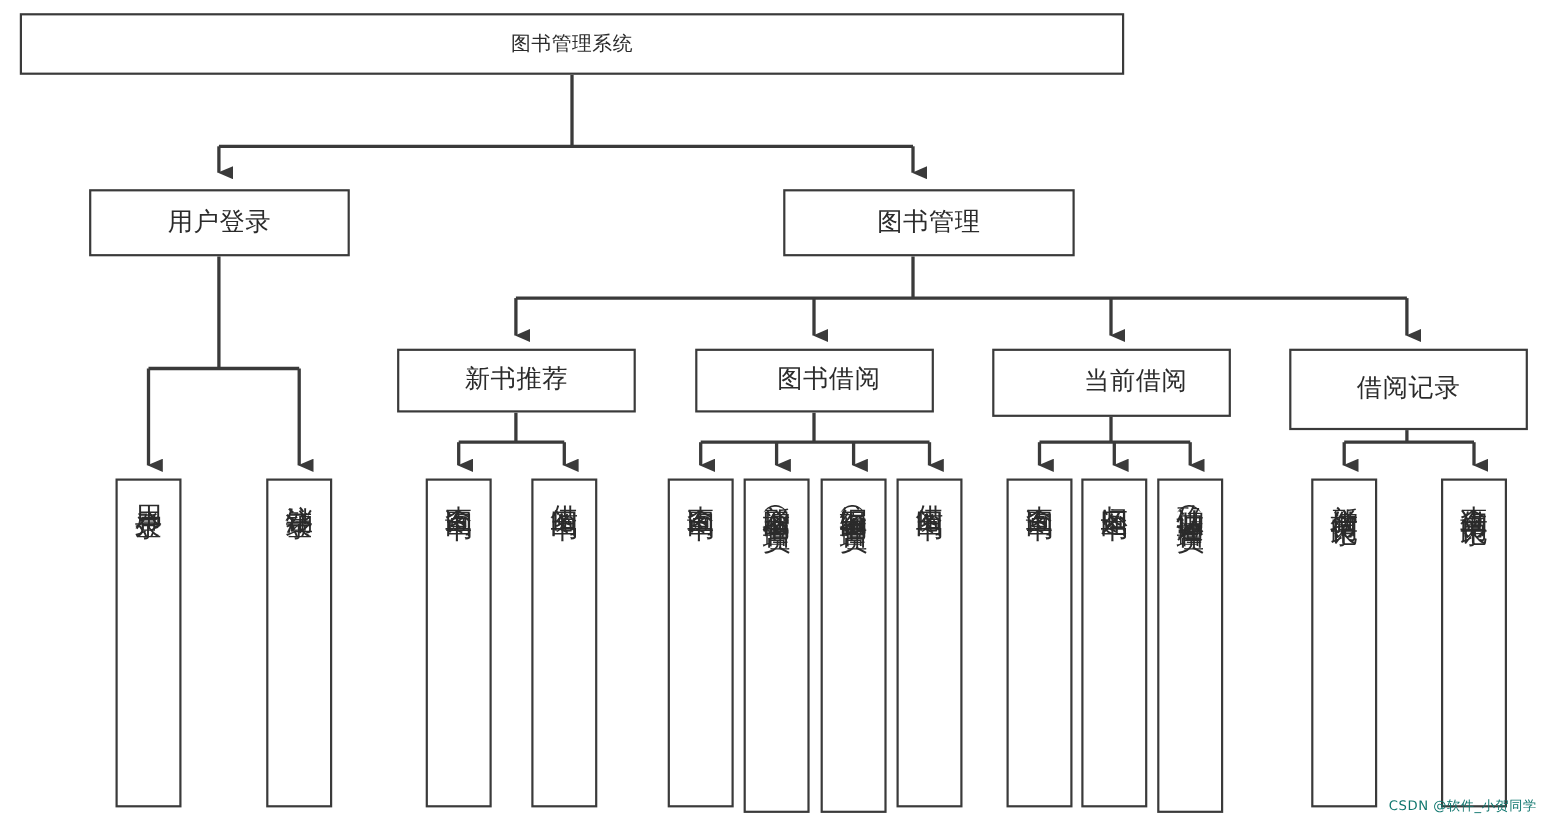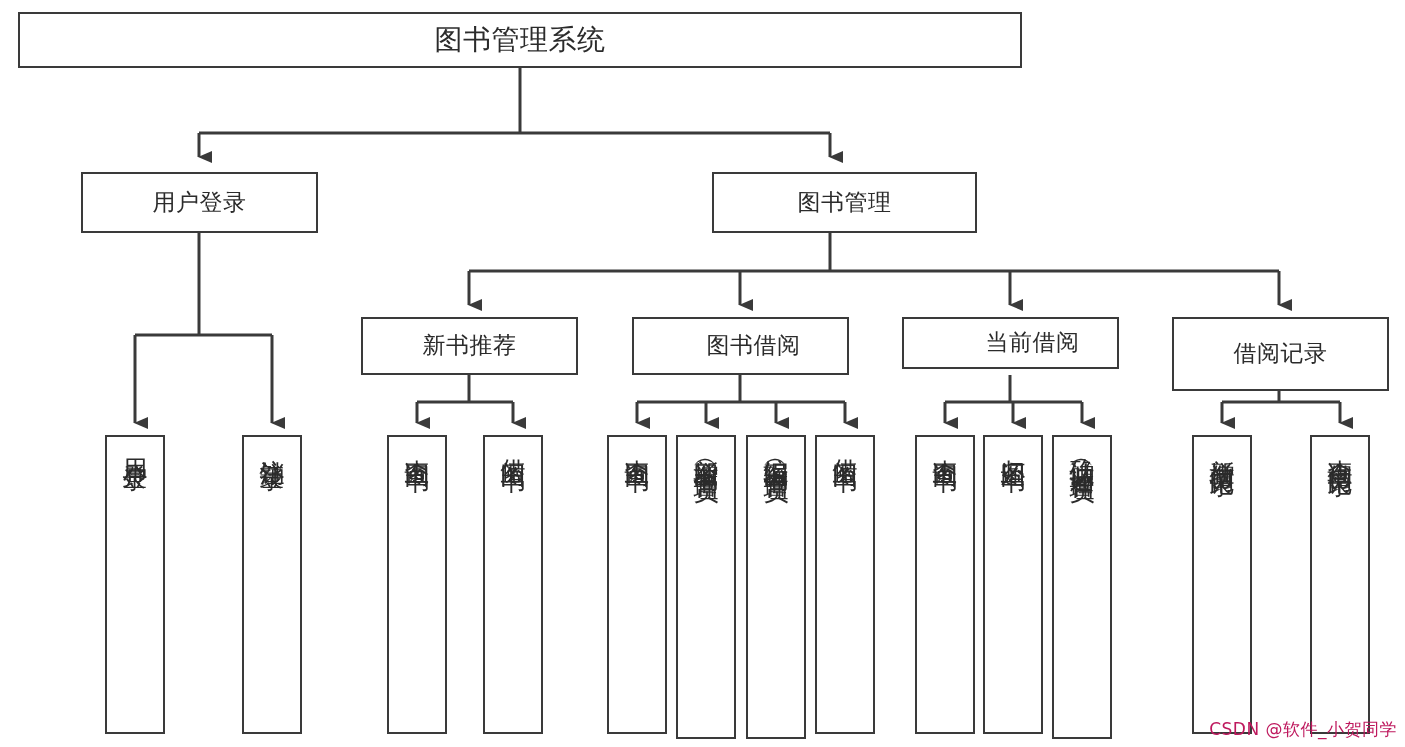--- a/index.html
+++ b/index.html
@@ -41,42 +41,42 @@
     line-height: 1.18;
     text-align: center;
     white-space: pre;
   }
   
   .node.h .node-label {
     font-size: 23px;
     letter-spacing: 0.5px;
   }
   .node.root .node-label {
-    font-size: 28px;
+    font-size: 18px;
   }
   
   .node.v {
     align-items: flex-start;
     justify-content: center;
     padding-top: 2px;
   }
   .node.v .node-label {
     writing-mode: vertical-rl;
     text-orientation: upright;
     font-size: 25px;
     line-height: 1;
     letter-spacing: 3px;
     white-space: nowrap;
   }
   .watermark {
     position: absolute;
     right: 8px;
     bottom: 6px;
-    font-size: 17px;
-    color: #be185d;
+    font-size: 12px;
+    color: #0f766e;
     letter-spacing: 0.5px;
     z-index: 3;
     white-space: nowrap;
     text-align: right;
   }
 </style>
 </head>
 <body>
 
 <div id="diagram-root">
@@ -141,21 +141,21 @@
   <div class="node h" style="left:712px; top:172px; width:265px; height:61px;">
     <span class="node-label">图书管理</span>
   </div>
 
   <div class="node h" style="left:361px; top:317px; width:217px; height:58px;">
     <span class="node-label">新书推荐</span>
   </div>
   <div class="node h" style="left:632px; top:317px; width:217px; height:58px;padding-left:26px;">
     <span class="node-label">图书借阅</span>
   </div>
-  <div class="node h" style="left:902px; top:317px; width:217px; height:52px;padding-left:44px;">
+  <div class="node h" style="left:902px; top:317px; width:217px; height:62px;padding-left:44px;">
     <span class="node-label">当前借阅</span>
   </div>
   <div class="node h" style="left:1172px; top:317px; width:217px; height:74px;">
     <span class="node-label">借阅记录</span>
   </div>
 
   <div class="node v" style="left:105px; top:435px; width:60px; height:299px;">
     <span class="node-label">用户登录</span>
   </div>
   <div class="node v" style="left:242px; top:435px; width:60px; height:299px;">

